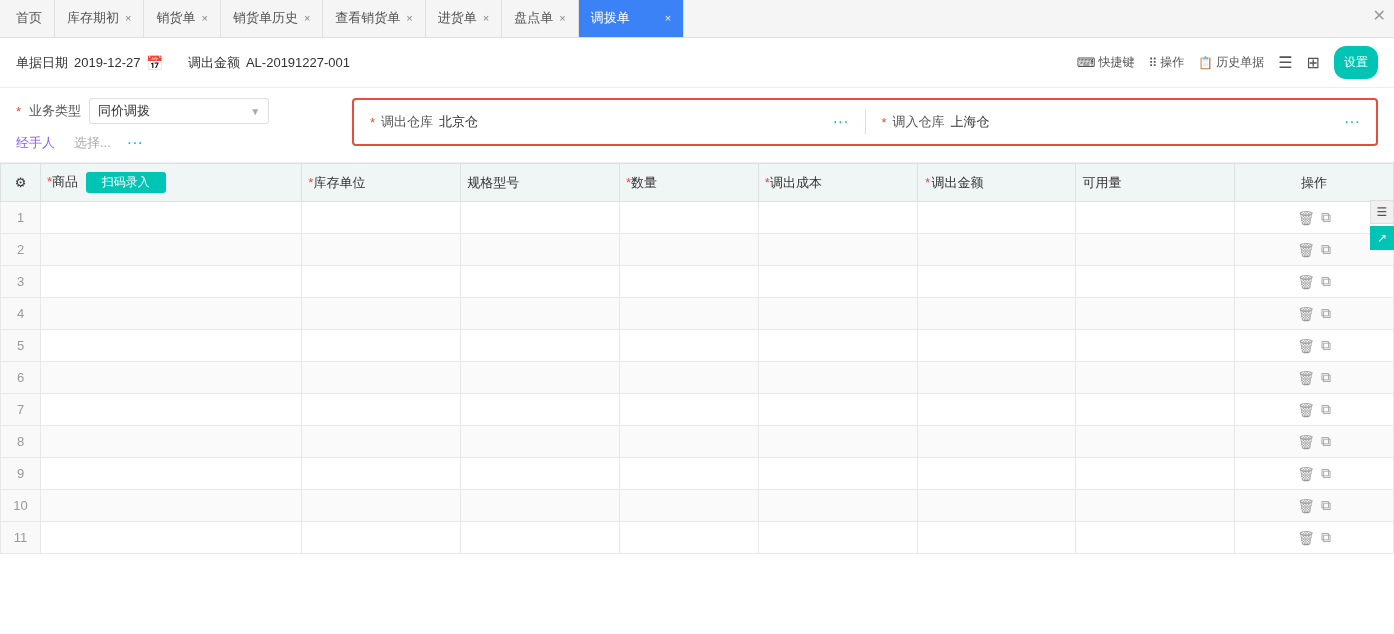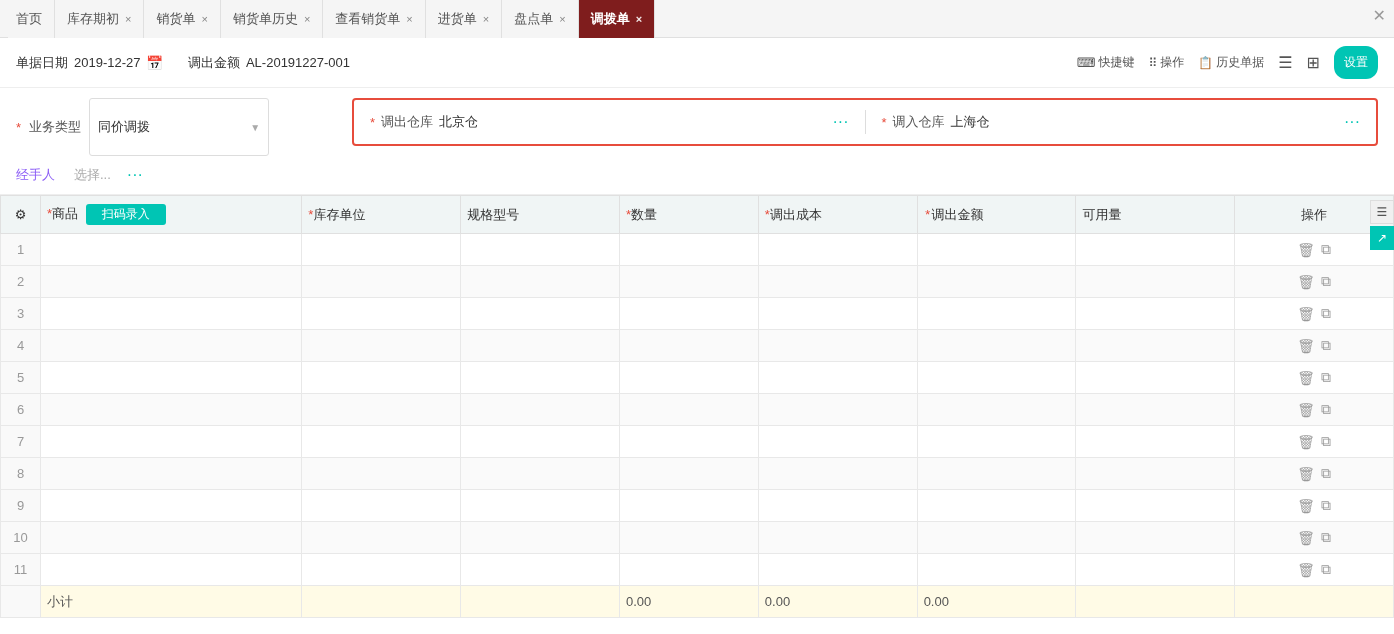--- a/index.html
+++ b/index.html
@@ -1,43 +1,44 @@
 <!DOCTYPE html>
 <html><head>
   <meta charset="utf-8">
   <style>
     * { box-sizing: border-box; margin: 0; padding: 0; }
     body { font-family: "Microsoft YaHei", "PingFang SC", Arial, sans-serif; font-size: 13px; color: #333; background: #fff; }
 
     
     .tab-bar {
       display: flex;
-      align-items: center;
+      align-items: flex-end;
       border-bottom: 1px solid #e0e0e0;
       background: #f5f5f5;
       height: 38px;
       padding: 0 8px;
     }
     .tab-item {
       display: flex;
       align-items: center;
       padding: 0 12px;
       height: 38px;
       cursor: pointer;
       font-size: 13px;
       color: #555;
       border-right: 1px solid #e0e0e0;
       white-space: nowrap;
       background: #f5f5f5;
     }
     .tab-item:first-child { padding-left: 8px; }
     .tab-item.active {
-      background: #7f1d1d;
+      background: #3b82f6;
       color: #fff;
-      font-weight: bold;
+      font-weight: normal;
+      gap: 29px;
     }
     .tab-item .close-btn {
       margin-left: 6px;
       font-size: 11px;
       cursor: pointer;
       color: inherit;
       opacity: 0.7;
     }
     .tab-item.active .close-btn { color: #fff; opacity: 0.9; }
 
@@ -132,21 +133,21 @@
       gap: 8px;
     }
     .form-row .required { color: #e74c3c; }
     .form-row label { color: #555; min-width: 50px; }
     .form-row .select-wrap {
       display: flex;
       align-items: center;
       gap: 4px;
       border: 1px solid #ddd;
       border-radius: 3px;
-      padding: 19px 8px;
+      padding: 3px 8px;
       min-width: 180px;
       cursor: pointer;
       background: #fff;
     }
     .form-row .select-wrap .sel-value { flex: 1; color: #333; }
     .form-row .select-wrap .arrow { color: #aaa; font-size: 10px; }
     .person-field {
       display: flex;
       align-items: center;
       gap: 8px;
@@ -570,31 +571,20 @@
             <td></td>
             <td></td>
             <td></td>
             <td>
               <div class="op-cell">
                 <span class="op-icon" title="删除">🗑</span>
                 <span class="op-icon copy" title="复制">⧉</span>
               </div>
             </td>
           </tr>
-          <tr class="subtotal-row">
-            <td class="row-num"></td>
-            <td>小计</td>
-            <td></td>
-            <td></td>
-            <td>0.00</td>
-            <td>0.00</td>
-            <td>0.00</td>
-            <td></td>
-            <td></td>
-          </tr>
         </tbody>
     </table>
   </div>
 
   <div class="right-sidebar">
     <div class="side-icon">☰</div>
     <div class="side-icon green">↗</div>
   </div>
 
 </div>

